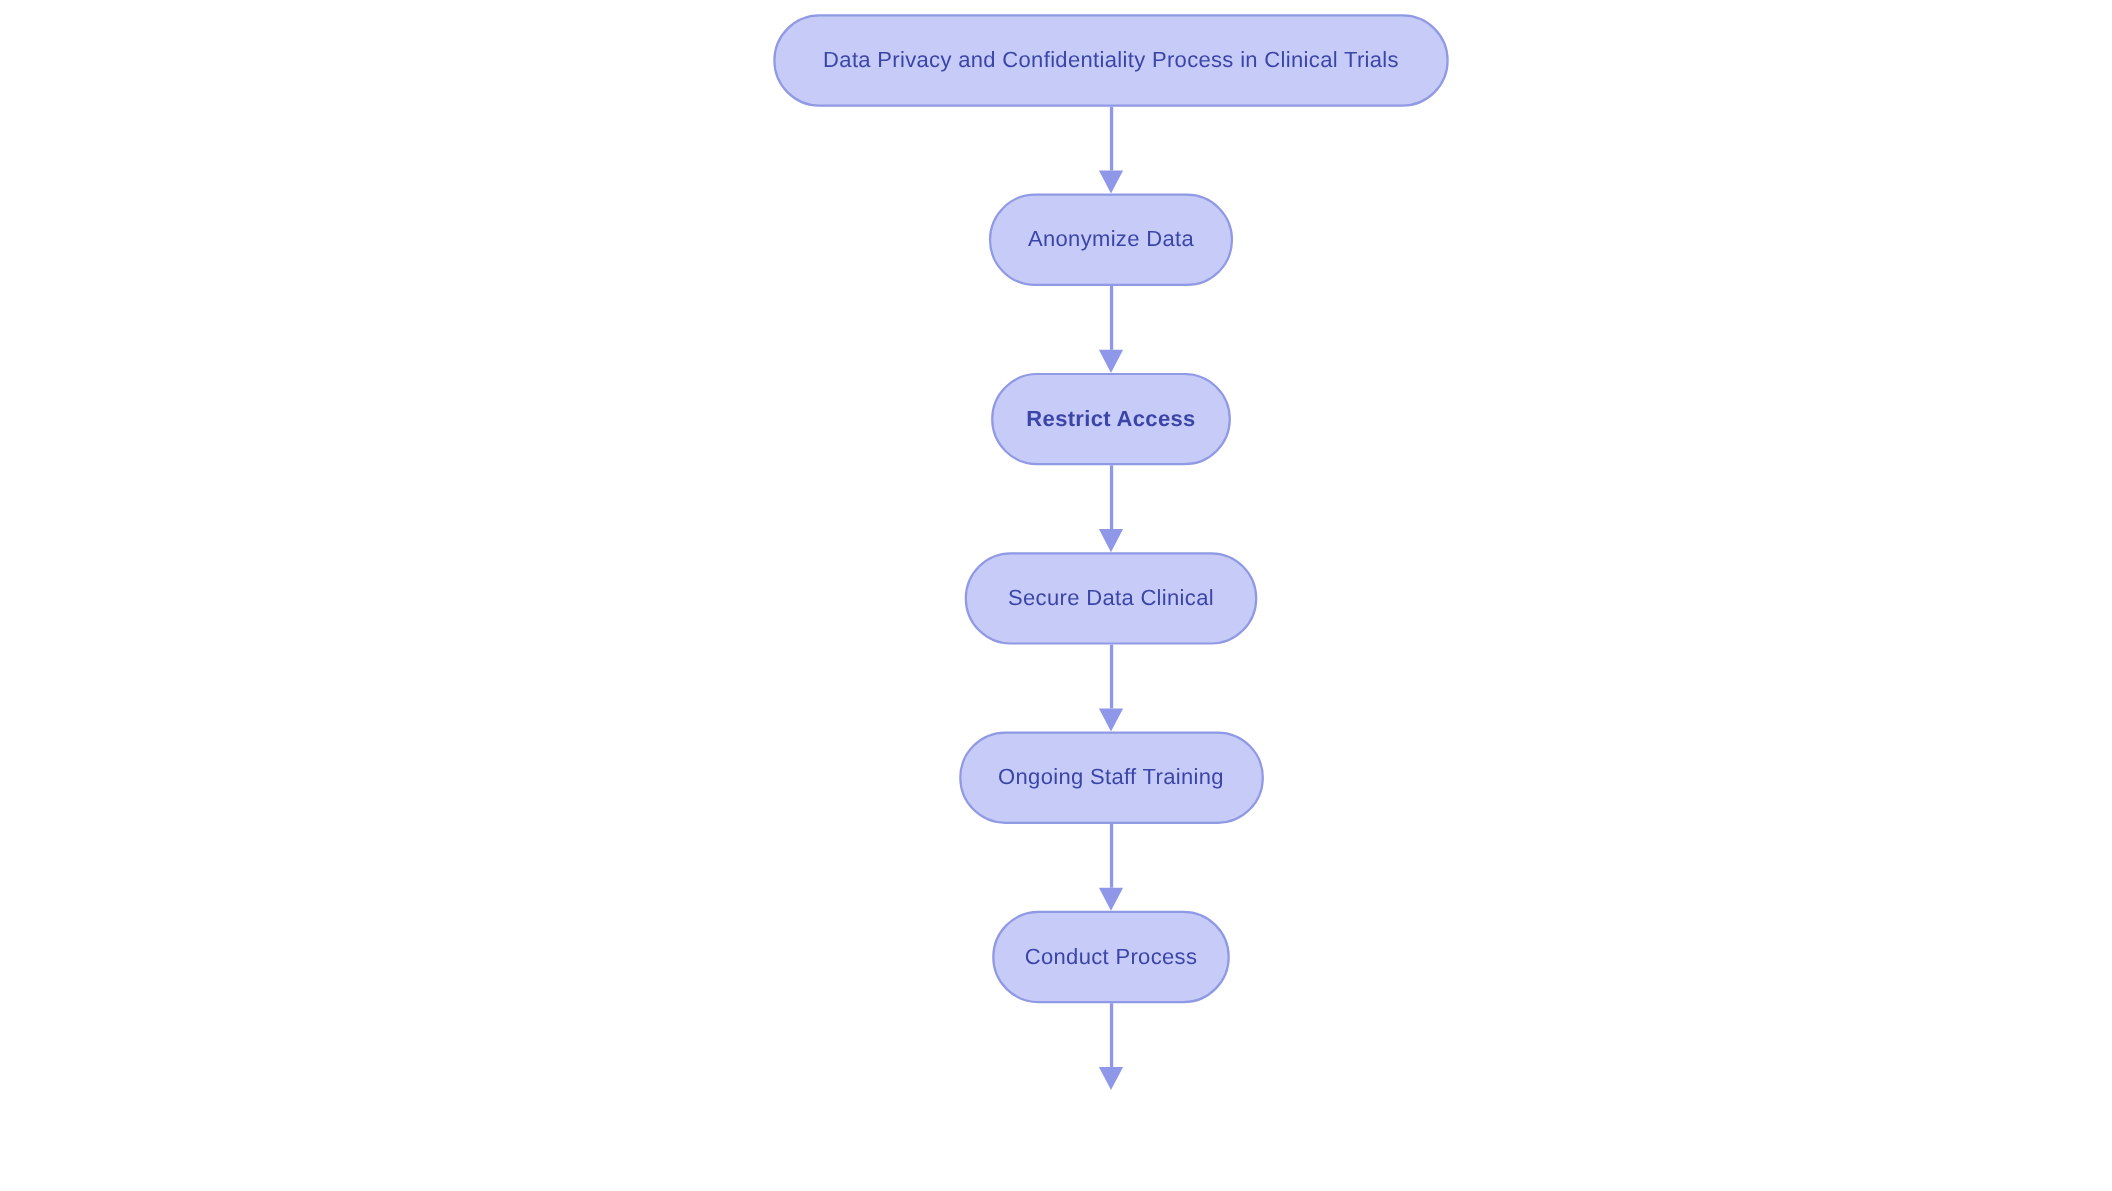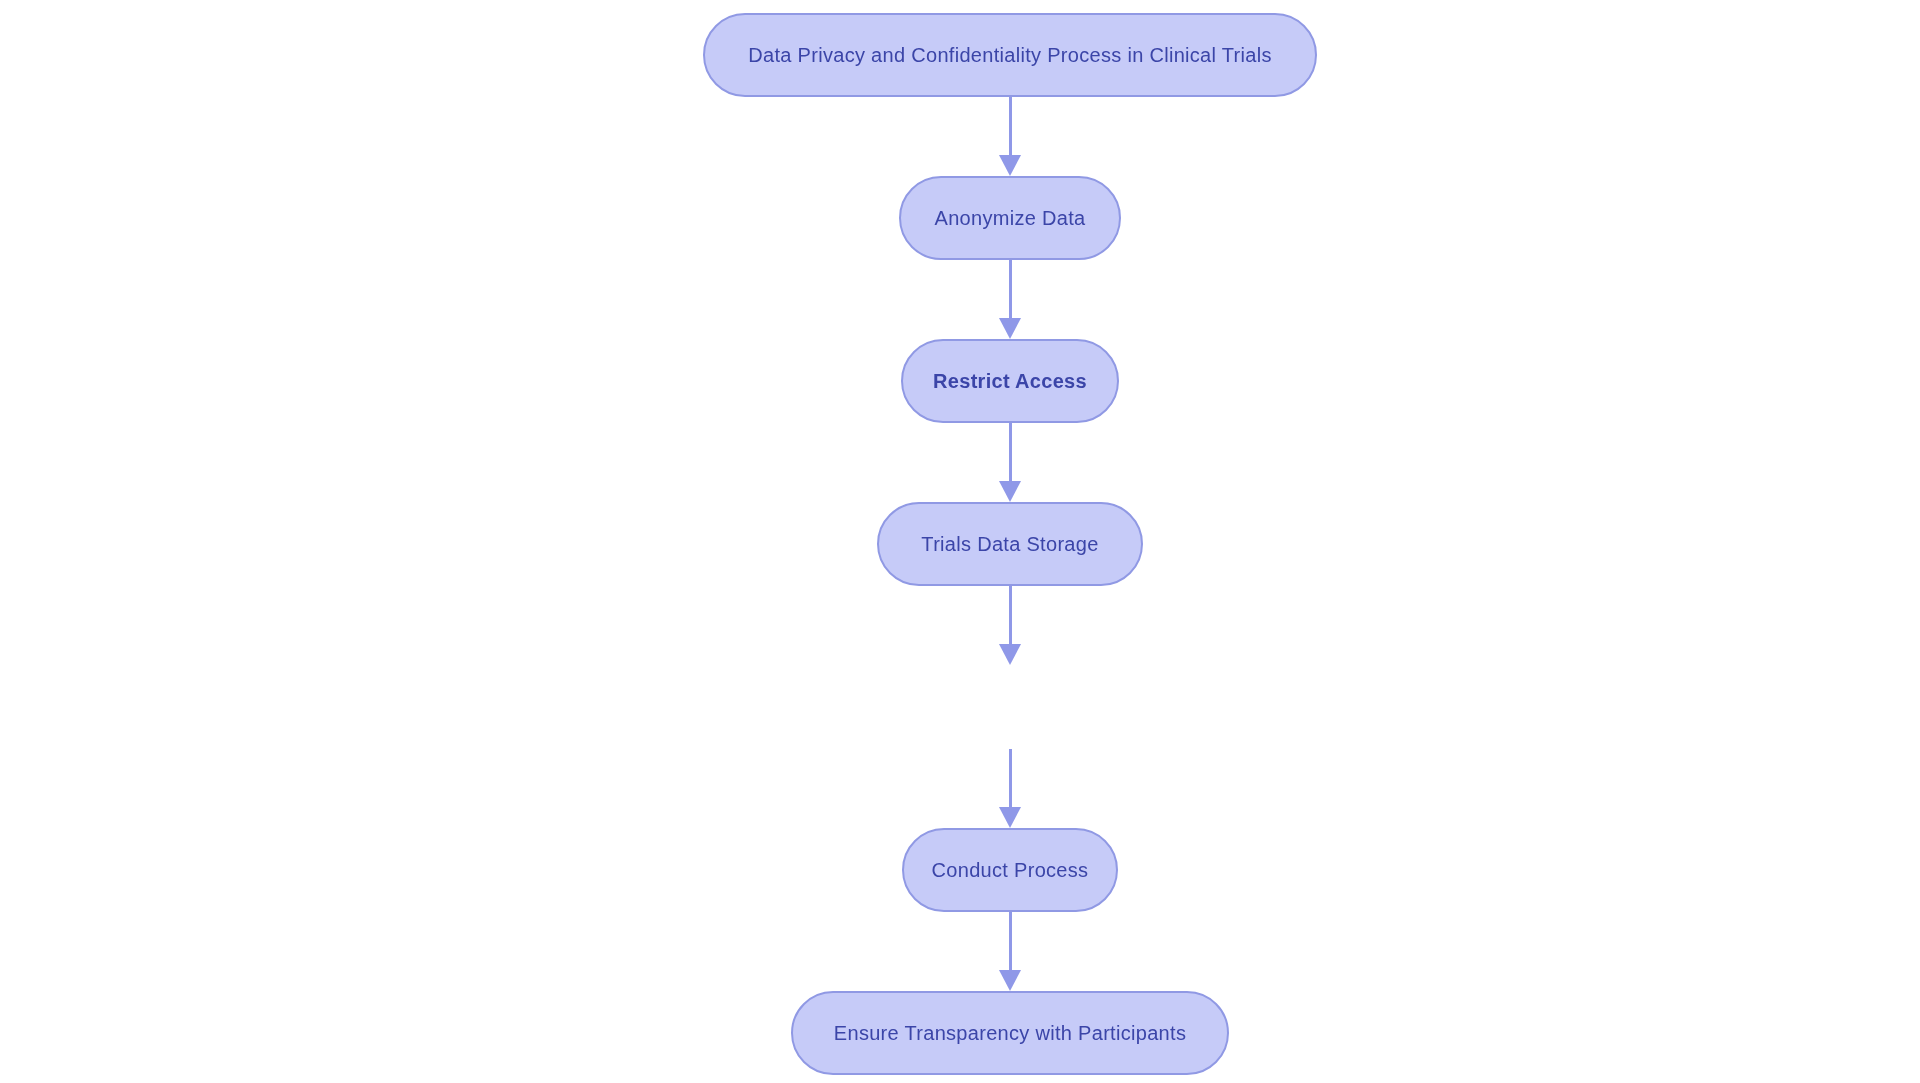--- a/index.html
+++ b/index.html
@@ -74,33 +74,33 @@
       <div class="arrow-head"></div>
     </div>
     <div class="node" style="top: 339px; width: 218px; left: 861px; font-weight: bold;">
       <span class="node-label">Restrict Access</span>
     </div>
     <div class="arrow" style="top: 423px; height: 79px; left: 959px;">
       <div class="arrow-line"></div>
       <div class="arrow-head"></div>
     </div>
     <div class="node" style="top: 502px; width: 266px; left: 837px;">
-      <span class="node-label">Trials Data Storage</span>
+      <span class="node-label">Secure Data Clinical</span>
     </div>
     <div class="arrow" style="top: 586px; height: 79px; left: 959px;">
       <div class="arrow-line"></div>
       <div class="arrow-head"></div>
+    </div>
+    <div class="node" style="top: 665px; width: 277px; left: 831.5px;">
+      <span class="node-label">Ongoing Staff Training</span>
     </div>
     <div class="arrow" style="top: 749px; height: 79px; left: 959px;">
       <div class="arrow-line"></div>
       <div class="arrow-head"></div>
     </div>
     <div class="node" style="top: 828px; width: 216px; left: 862px;">
       <span class="node-label">Conduct Process</span>
     </div>
     <div class="arrow" style="top: 912px; height: 79px; left: 959px;">
       <div class="arrow-line"></div>
       <div class="arrow-head"></div>
     </div>
-    <div class="node" style="top: 991px; width: 438px; left: 751px;">
-      <span class="node-label">Ensure Transparency with Participants</span>
-    </div>
   </div>
 
 </body></html>

